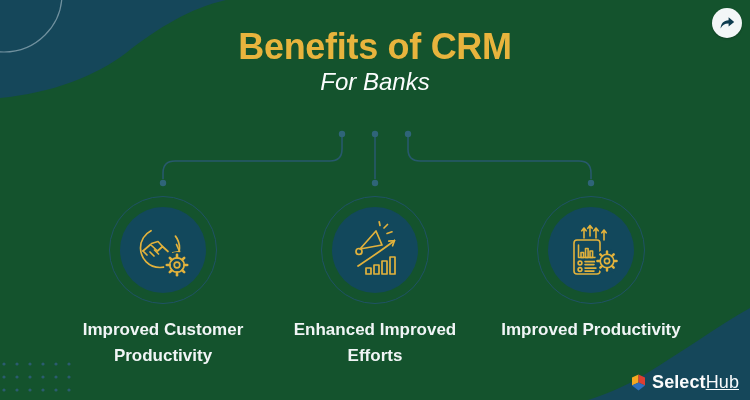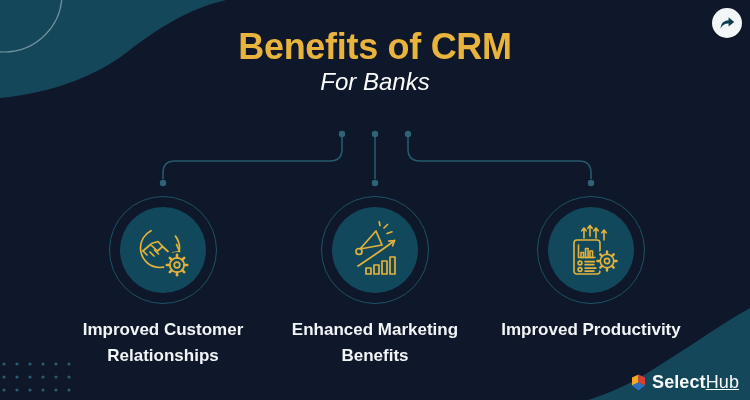--- a/index.html
+++ b/index.html
@@ -1,19 +1,19 @@
 <!DOCTYPE html>
 <html><head>
 <meta charset="utf-8">
 <style>
   html,body{margin:0;padding:0;background:#0b2f40;}
   *{box-sizing:border-box;font-family:"Liberation Sans",sans-serif;}
   .stage{
     position:relative;width:750px;height:400px;overflow:hidden;
-    background:#0f172a;
+    background:#14532d;
   }
   .decor{position:absolute;inset:0;pointer-events:none;}
   .share-btn{
     position:absolute;left:712px;top:8px;width:30px;height:30px;border-radius:50%;
     background:#f3f6f7;display:flex;align-items:center;justify-content:center;
     box-shadow:0 1px 2px rgba(0,0,0,.25);cursor:pointer;
   }
   .hero{position:absolute;left:0;top:27px;width:750px;text-align:center;}
   .title{
     font-size:36px;font-weight:700;color:#e8b43d;letter-spacing:-0.3px;line-height:1.1;
@@ -124,42 +124,42 @@
             <line x1="44" y1="52.5" x2="44" y2="55.2"></line>
             <line x1="38.7" y1="50.3" x2="36.8" y2="52.2"></line>
             <line x1="36.5" y1="45" x2="33.8" y2="45"></line>
             <line x1="38.7" y1="39.7" x2="36.8" y2="37.8"></line>
             <line x1="44" y1="37.5" x2="44" y2="34.8"></line>
             <line x1="49.3" y1="39.7" x2="51.2" y2="37.8"></line>
           </g>
         </svg>
       </div>
     </div>
-    <div class="benefit-label">Improved Customer Relationships</div>
+    <div class="benefit-label">Improved Customer Productivity</div>
   </div>
 
   <div class="benefit" style="left:260px;top:196px;">
     <div class="badge">
       <div class="badge-inner">
         <svg width="60" height="60" viewBox="0 0 60 60">
           <g fill="none" stroke="#e2b23c" stroke-width="1.7" stroke-linecap="round" stroke-linejoin="round">
             <rect x="21" y="48" width="5" height="6"></rect>
             <rect x="29" y="45" width="5" height="9"></rect>
             <rect x="37" y="41" width="5" height="13"></rect>
             <rect x="45" y="37" width="5" height="17"></rect>
             <path d="M13 46 C22 40 36 31 49.5 20.5"></path>
             <path d="M49.5 20.5 L43.8 21.2 M49.5 20.5 L47.6 25.8"></path>
             <path d="M15 29 L31 11 L37 25 Z"></path>
             <circle cx="14" cy="31.5" r="3"></circle>
             <path d="M39 8 L42.5 4.5 M42 13.5 L47 11.8 M35 5.5 L34.2 1.8"></path>
           </g>
         </svg>
       </div>
     </div>
-    <div class="benefit-label">Enhanced Marketing Benefits</div>
+    <div class="benefit-label">Enhanced Improved Efforts</div>
   </div>
 
   <div class="benefit" style="left:476px;top:196px;">
     <div class="badge">
       <div class="badge-inner">
         <svg width="60" height="60" viewBox="0 0 60 60">
           <g fill="none" stroke="#e2b23c" stroke-width="1.6" stroke-linecap="round" stroke-linejoin="round">
             <path d="M23 18 V8 M23 8 L20.8 10.8 M23 8 L25.2 10.8"></path>
             <path d="M29 16 V5.5 M29 5.5 L26.8 8.3 M29 5.5 L31.2 8.3"></path>
             <path d="M35 18 V8 M35 8 L32.8 10.8 M35 8 L37.2 10.8"></path>

